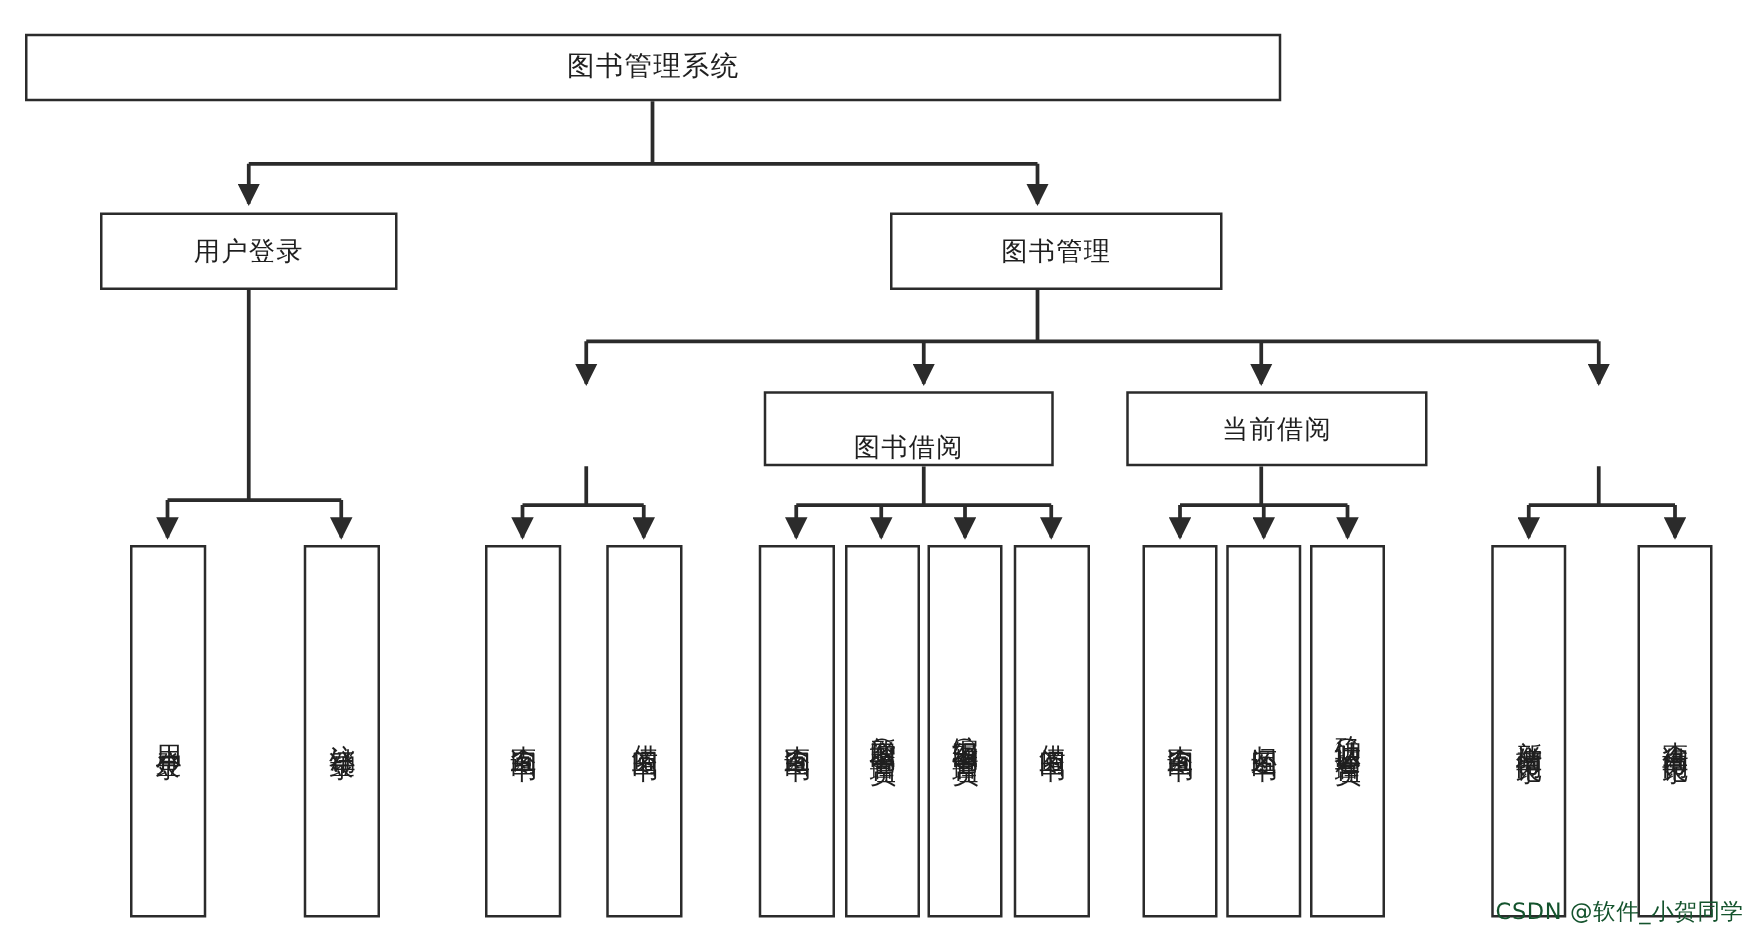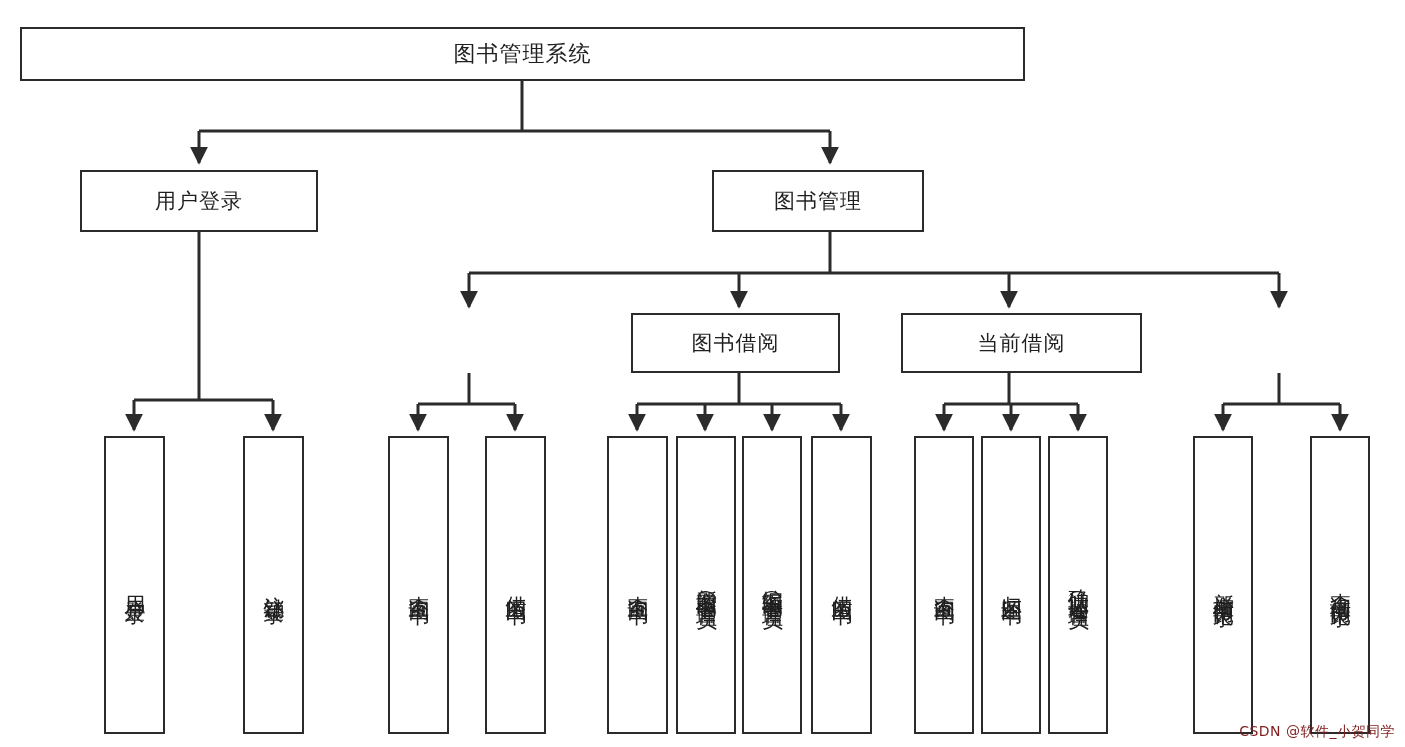--- a/index.html
+++ b/index.html
@@ -50,22 +50,22 @@
     text-orientation:upright;
     font-size:21px;
     line-height:1.18;
     letter-spacing:3px;
     white-space:nowrap;
   }
   #watermark{
     position:absolute;
     right:10px;
     bottom:6px;
-    font-size:14px;
-    color:#7f1d1d;
+    font-size:18px;
+    color:#14532d;
     letter-spacing:0.5px;
     z-index:5;
     white-space:nowrap;
   }
 </style>
 </head>
 <body>
 
 <div id="canvas">
 
@@ -120,25 +120,25 @@
     </g>
   </svg>
 
   <div class="node root" style="left:20px;top:27px;width:1005px;height:54px;">
     <span class="label">图书管理系统</span>
   </div>
 
   <div class="node" style="left:80px;top:170px;width:238px;height:62px;">
     <span class="label">用户登录</span>
   </div>
-  <div class="node" style="left:712px;top:170px;width:212px;height:62px;">
+  <div class="node" style="left:712px;top:170px;width:266px;height:62px;">
     <span class="label">图书管理</span>
   </div>
 
-  <div class="node" style="left:631px;top:313px;width:209px;height:60px;">
+  <div class="node" style="left:611px;top:313px;width:232px;height:60px;align-items:flex-end;">
     <span class="label">图书借阅</span>
   </div>
   <div class="node" style="left:901px;top:313px;width:241px;height:60px;">
     <span class="label">当前借阅</span>
   </div>
 
   <div class="node leaf" style="left:104px;top:436px;width:61px;height:298px;">
     <span class="label">用户登录</span>
   </div>
   <div class="node leaf" style="left:243px;top:436px;width:61px;height:298px;">

